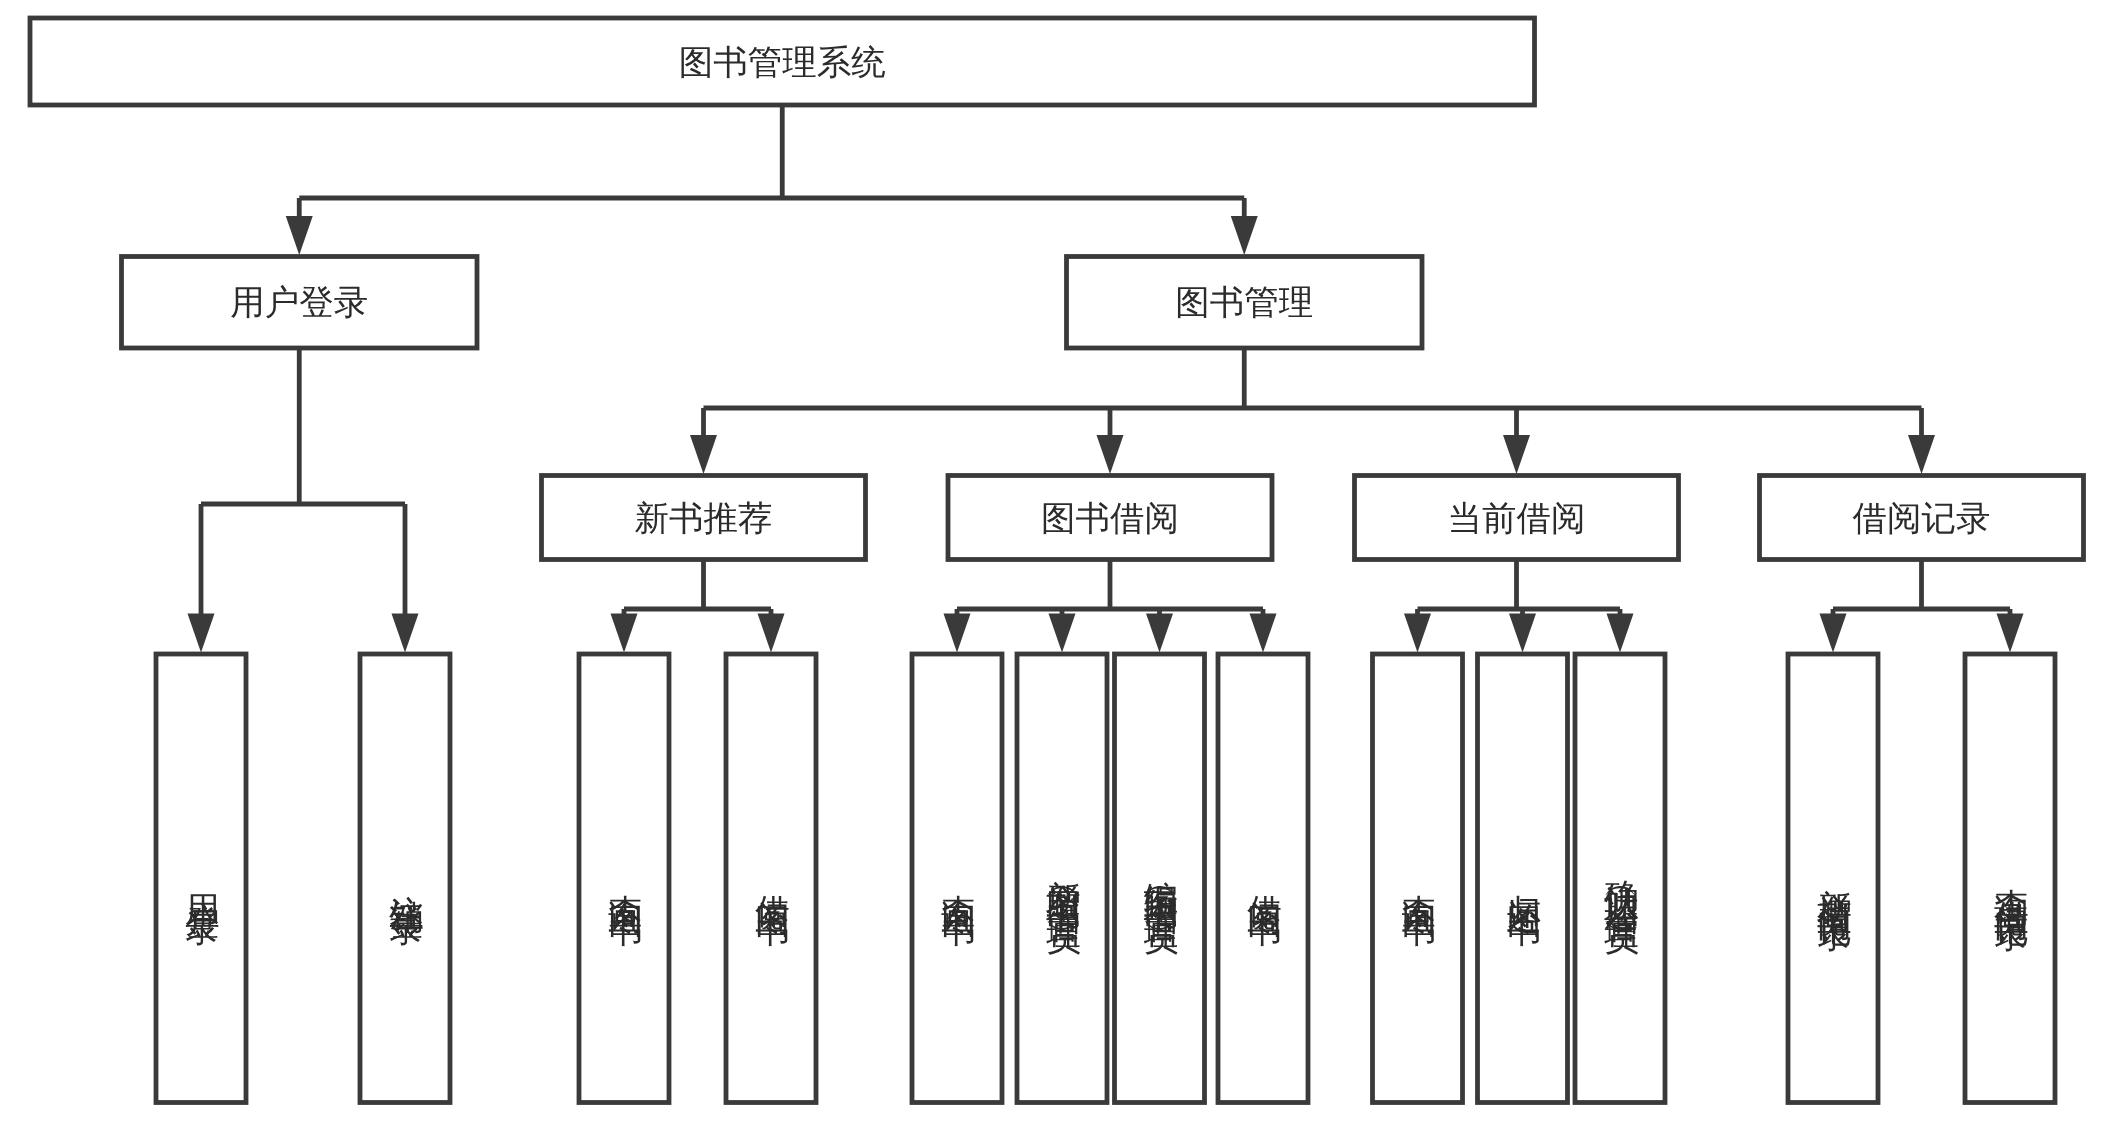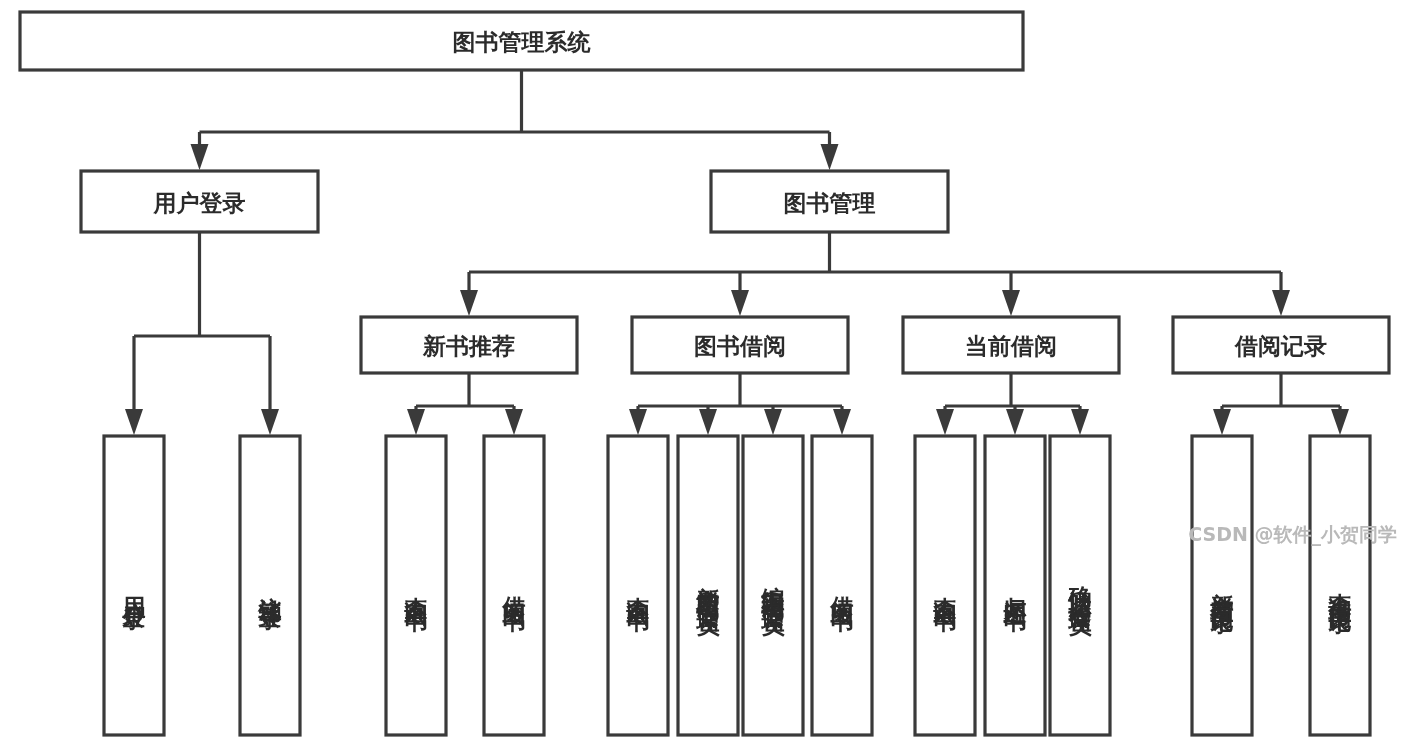--- a/index.html
+++ b/index.html
@@ -1,21 +1,21 @@
 <!DOCTYPE html>
 <html><head>
 <meta charset="utf-8">
 <style>
   html,body{margin:0;padding:0;background:#ffffff;}
   body{
     width:1405px;height:747px;
     font-family:"DejaVu Sans","Liberation Sans",sans-serif;
     overflow:hidden;
   }
-  #diagram-root{position:relative;width:1405px;height:552px;background:#fff;font-weight:bold;}
+  #diagram-root{position:relative;width:1405px;height:552px;background:#fff;}
   svg#tree-svg{position:absolute;left:0;top:0;width:1405px;height:747px;}
   .node-box{fill:#ffffff;stroke:#3a3a3a;stroke-width:3.2;}
   .link-line{stroke:#3a3a3a;stroke-width:3.2;fill:none;stroke-linecap:butt;}
   .arrow-head{fill:#3a3a3a;stroke:none;}
   .node-label-h{
     font-size:23px;fill:#2b2b2b;
     text-anchor:middle;dominant-baseline:central;
     font-family:"DejaVu Sans","Liberation Sans",sans-serif;
   }
   .leaf-label-v{
@@ -142,15 +142,14 @@
       <div class="leaf-label-v" style="left: 678px; top: 436px; width: 60px; height: 299px;">新增图书（管理员）</div>
       <div class="leaf-label-v" style="left: 743px; top: 436px; width: 60px; height: 299px;">编辑图书（管理员）</div>
       <div class="leaf-label-v" style="left: 812px; top: 436px; width: 60px; height: 299px;">借阅图书</div>
       <div class="leaf-label-v" style="left: 915px; top: 436px; width: 60px; height: 299px;">查询图书</div>
       <div class="leaf-label-v" style="left: 985px; top: 436px; width: 60px; height: 299px;">归还图书</div>
       <div class="leaf-label-v" style="left: 1050px; top: 436px; width: 60px; height: 299px;">确认归还（管理员）</div>
       <div class="leaf-label-v" style="left: 1192px; top: 436px; width: 60px; height: 299px;">新增借阅记录</div>
       <div class="leaf-label-v" style="left: 1310px; top: 436px; width: 60px; height: 299px;">查询借阅记录</div>
     </div>
 
-  <div id="watermark">CSDN @软件_小贺同学</div>
 
 </div>
 
 </body></html>

